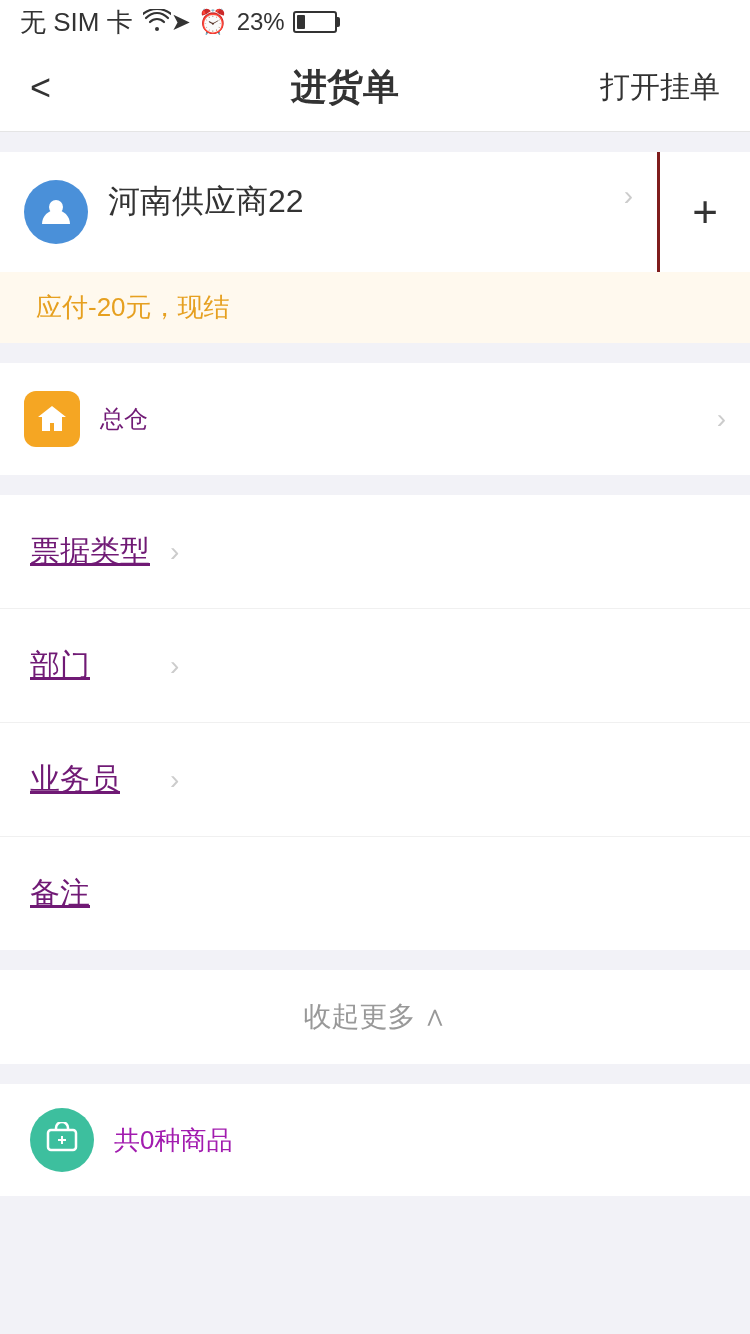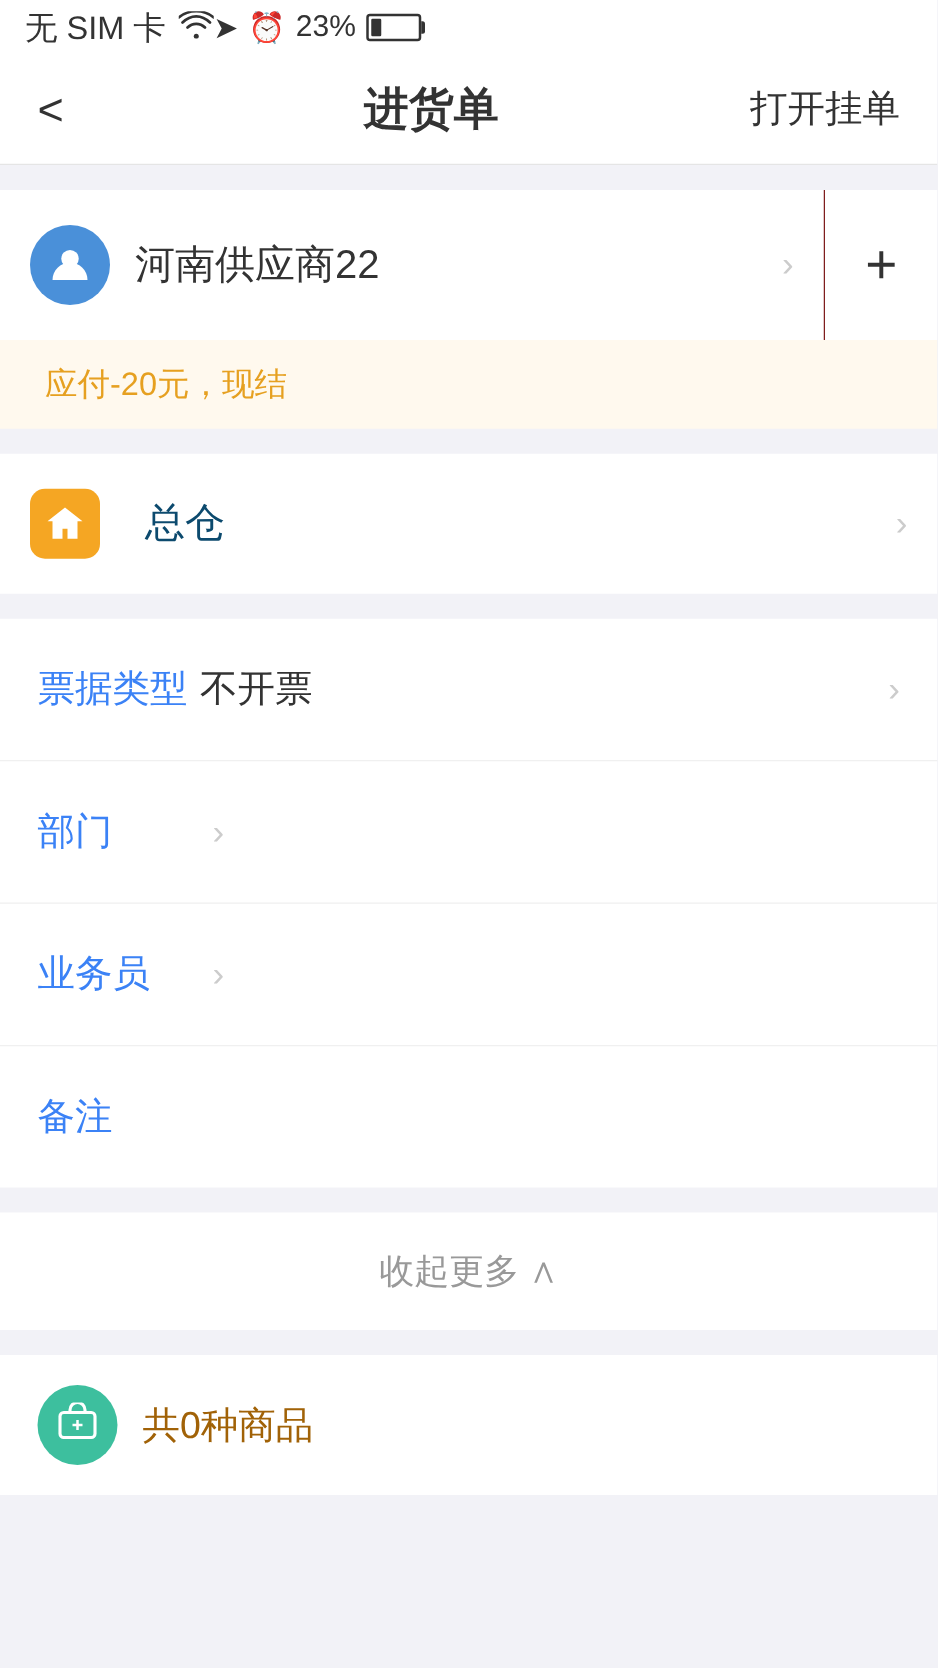--- a/index.html
+++ b/index.html
@@ -70,23 +70,22 @@
 
     
     .supplier-section {
       background: #fff;
       display: flex;
       align-items: stretch;
     }
     .supplier-main {
       flex: 1;
       display: flex;
-      align-items: center;
       padding: 28px 24px;
-      border-right: 1px solid #7f1d1d;
+      border-right: 3px solid #7f1d1d;
       cursor: pointer;
     }
     .supplier-avatar {
       width: 64px;
       height: 64px;
       border-radius: 50%;
       background: #4a90d9;
       display: flex;
       align-items: center;
       justify-content: center;
@@ -137,44 +136,44 @@
       border-radius: 12px;
       background: #f5a623;
       display: flex;
       align-items: center;
       justify-content: center;
       margin-right: 20px;
       flex-shrink: 0;
     }
     .warehouse-icon svg { width: 32px; height: 32px; fill: #fff; }
     .warehouse-name {
-      font-size: 32px;
-      color: #0c4a6e;
-      flex: 1;
-      margin-left: 16px;
+      font-size: 24px;
+      color: #701a75;
+      flex: 1;
     }
 
     
     .form-section {
       background: #fff;
       margin-top: 20px;
     }
     .form-row {
       display: flex;
       align-items: center;
       padding: 36px 30px;
       border-bottom: 1px solid #f0f0f0;
       cursor: pointer;
     }
     .form-row:last-child { border-bottom: none; }
     .form-label {
       font-size: 30px;
-      color: #3b82f6;
+      color: #701a75;
       width: 130px;
       flex-shrink: 0;
+      text-decoration: underline;
     }
     .form-value {
       font-size: 30px;
       color: #333;
       flex: 1;
     }
     .form-value.placeholder {
       color: #ccc;
     }
 
@@ -203,22 +202,22 @@
       height: 64px;
       border-radius: 50%;
       background: #3dbf9e;
       display: flex;
       align-items: center;
       justify-content: center;
       flex-shrink: 0;
     }
     .product-icon svg { width: 36px; height: 36px; fill: #fff; }
     .product-count {
-      font-size: 30px;
-      color: #a16207;
+      font-size: 26px;
+      color: #a21caf;
       flex: 1;
     }
     .select-btn {
       background: #4eaef0;
       color: #fff;
       border: none;
       border-radius: 12px;
       padding: 22px 36px;
       font-size: 30px;
       display: flex;
@@ -294,21 +293,20 @@
     </svg>
   </div>
   <span class="warehouse-name">总仓</span>
   <span class="chevron-right">›</span>
 </div>
 
 <div class="form-section">
 
   <div class="form-row">
     <span class="form-label">票据类型</span>
-    <span class="form-value">不开票</span>
     <span class="chevron-right">›</span>
   </div>
 
   <div class="form-row">
     <span class="form-label">部门</span>
     <span class="chevron-right">›</span>
   </div>
 
   <div class="form-row">
     <span class="form-label">业务员</span>

